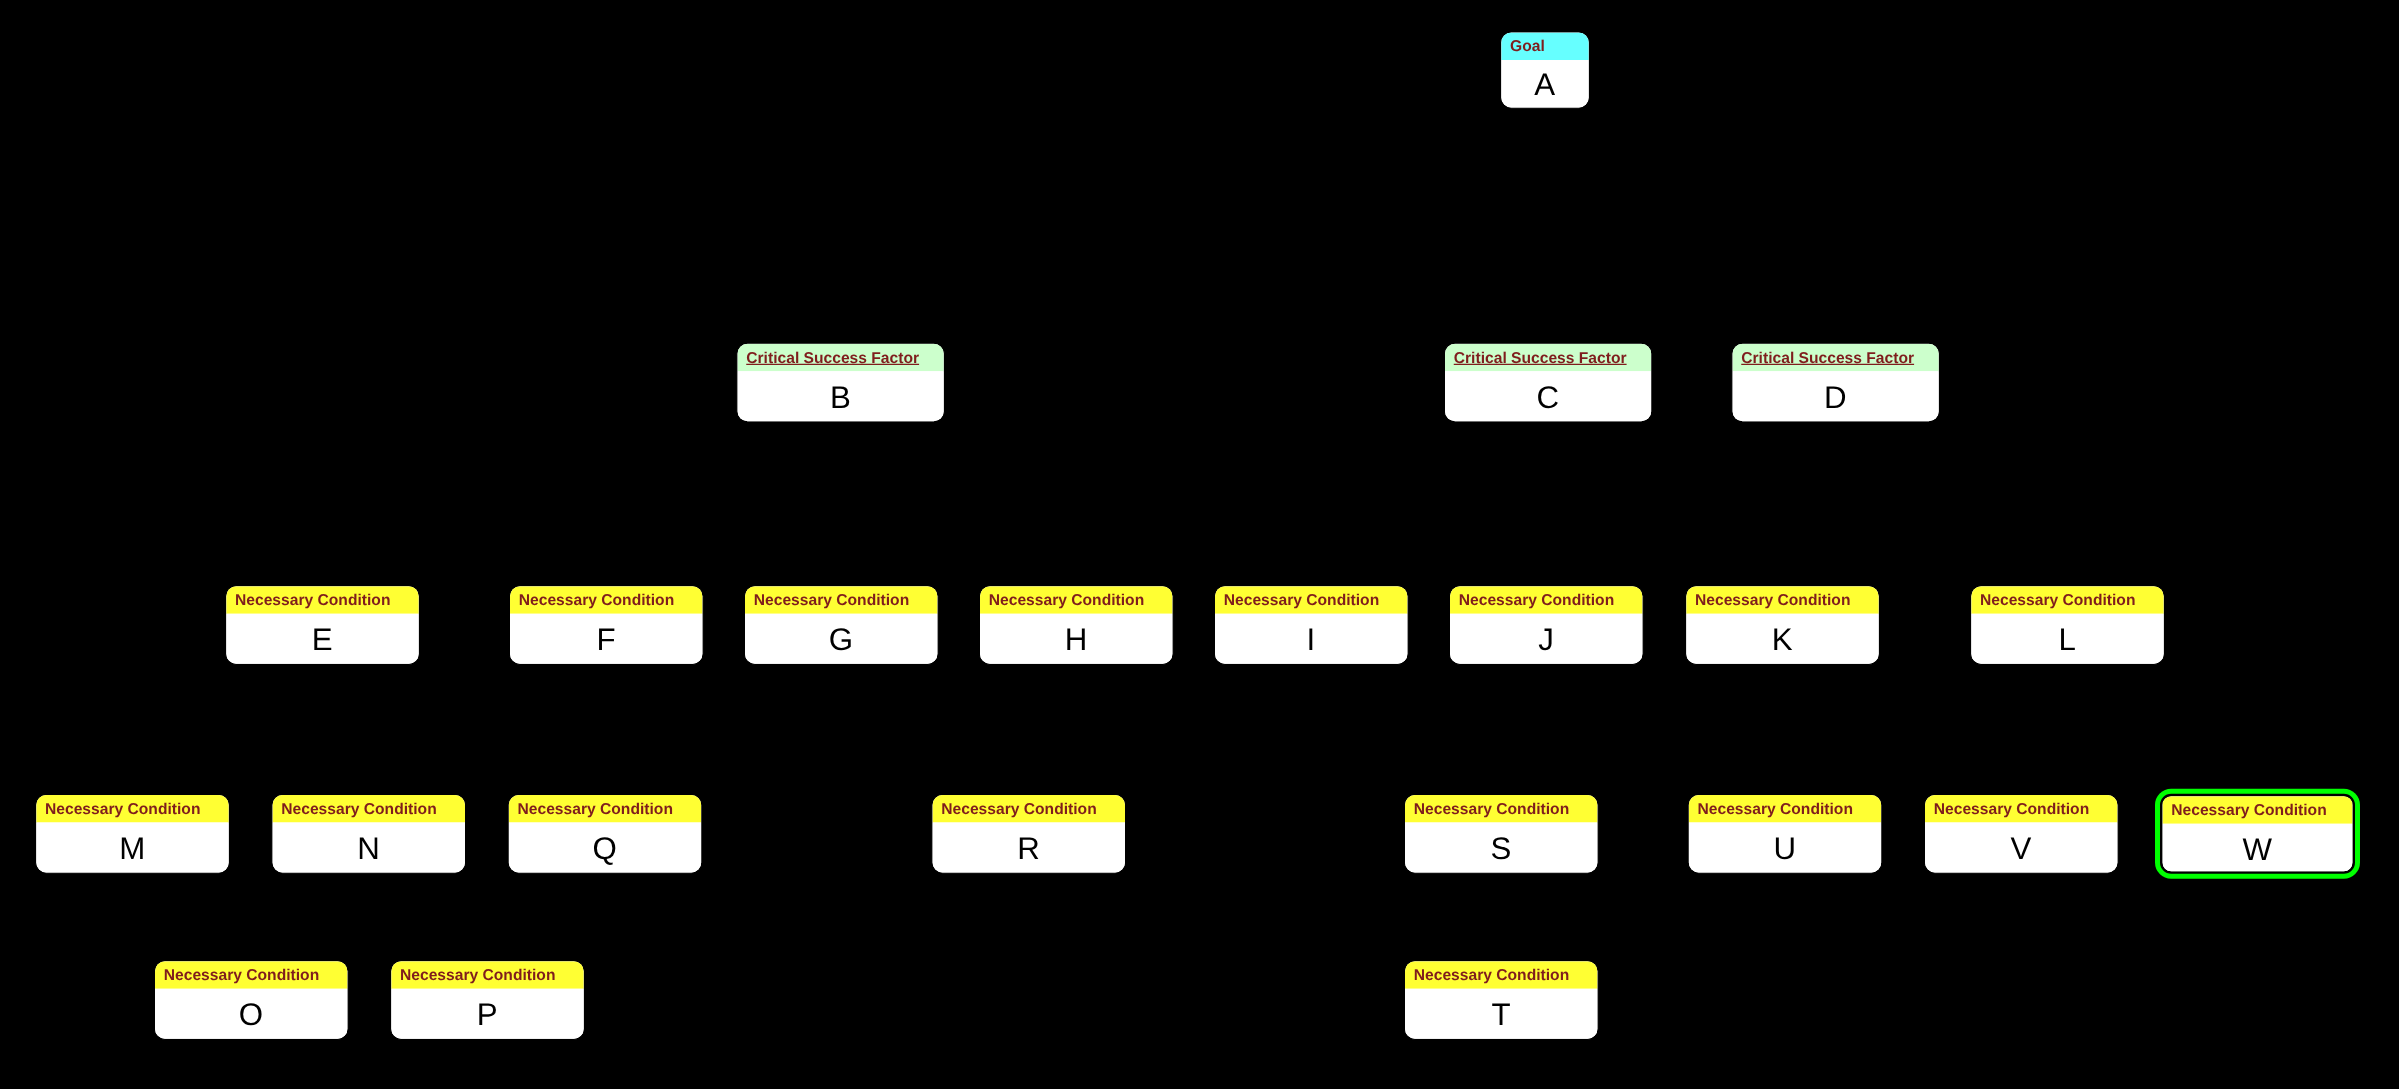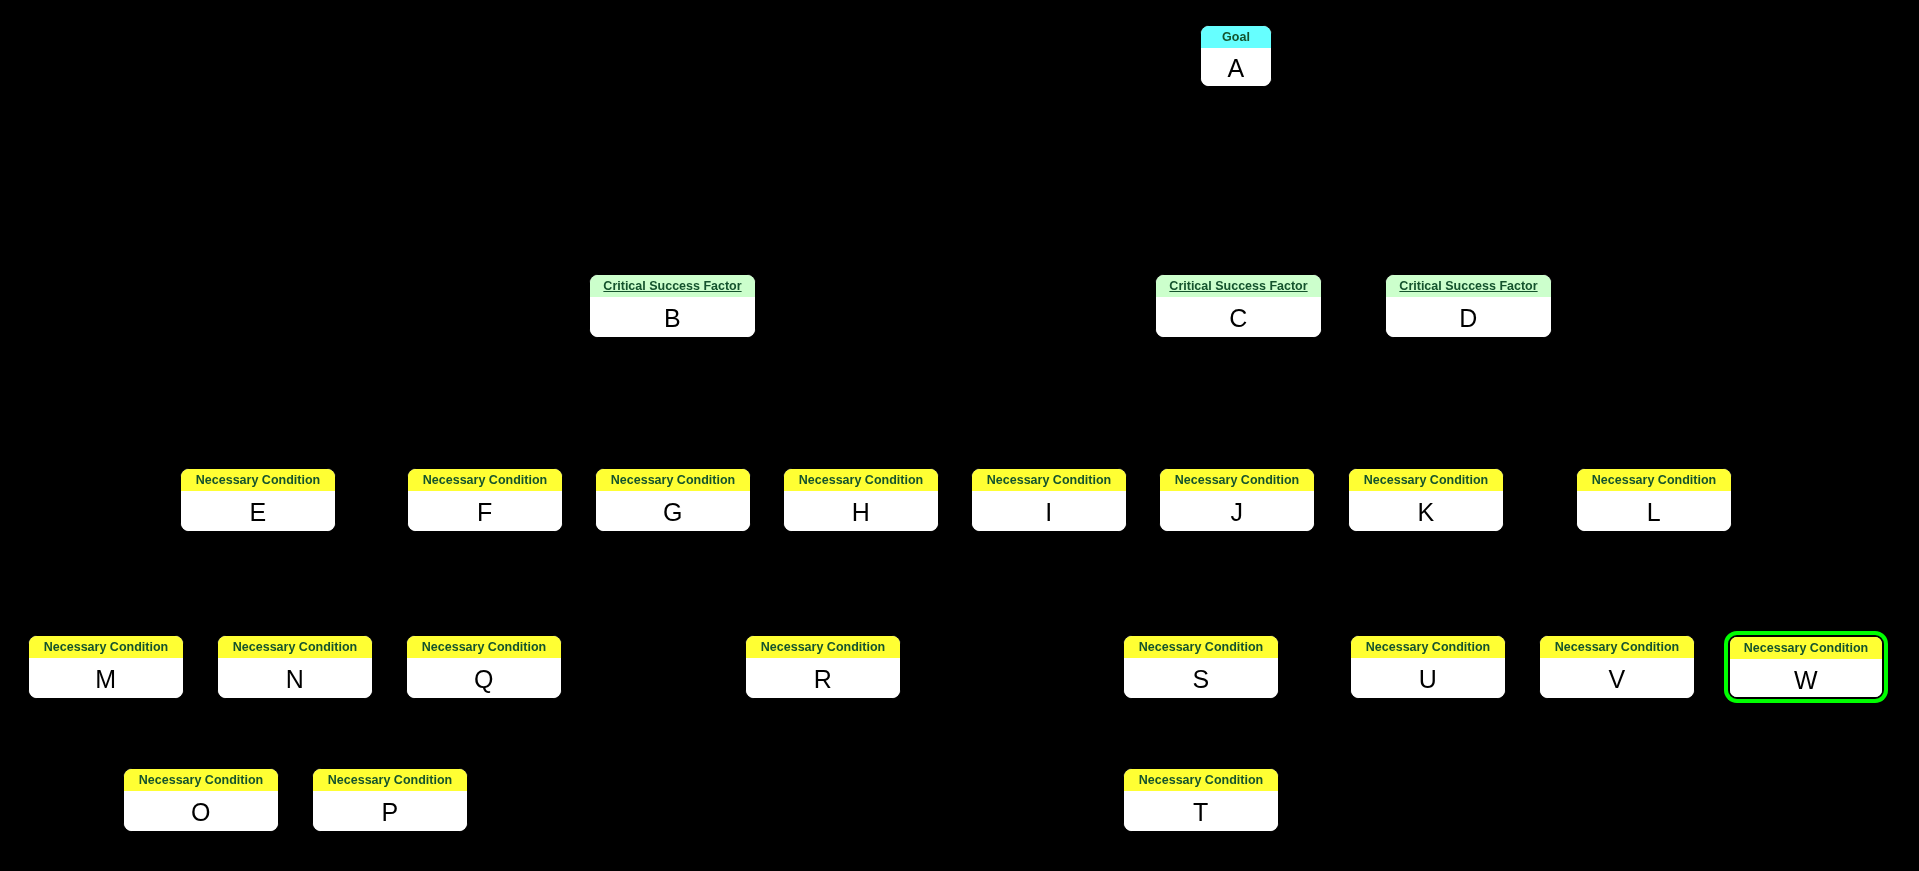--- a/index.html
+++ b/index.html
@@ -25,24 +25,24 @@
     overflow: hidden;
     box-shadow: 2px 2px 2px rgba(0,0,0,0.55);
   }
   .node .hdr {
     box-sizing: border-box;
     height: 22px;
     line-height: 22px;
     padding: 0 7px;
     font-size: 12.5px;
     font-weight: bold;
-    color: #14532d;
+    color: #7f1d1d;
     white-space: nowrap;
     overflow: hidden;
-    text-align: center;
+    text-align: left;
   }
   .node .body {
     box-sizing: border-box;
     background: #ffffff;
     display: flex;
     align-items: center;
     justify-content: center;
     font-size: 25px;
     font-weight: 400;
     color: #000000;

